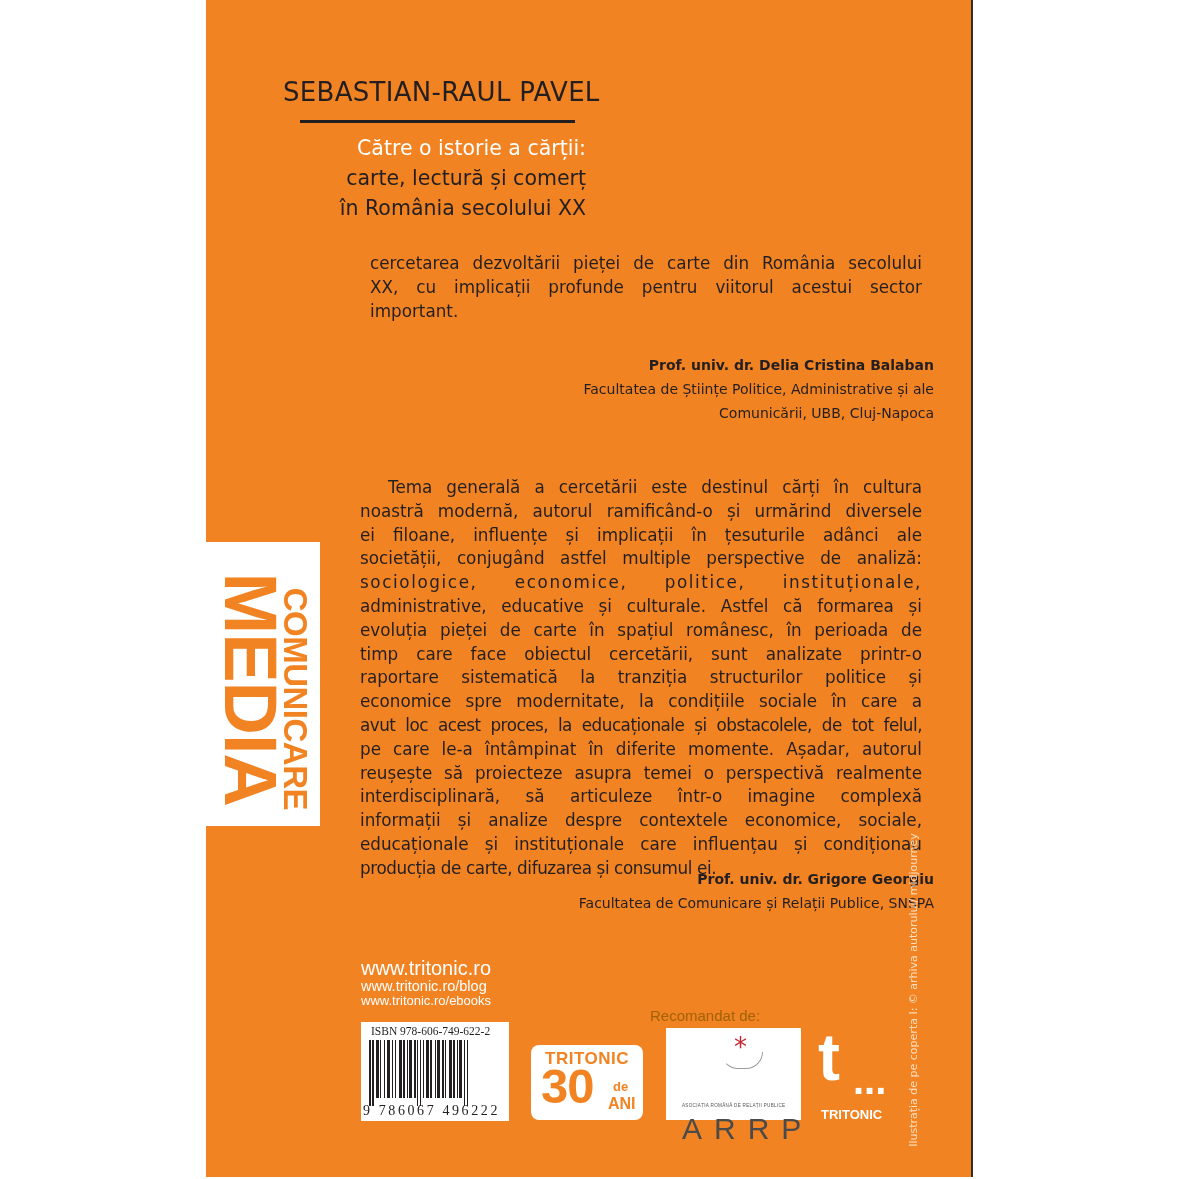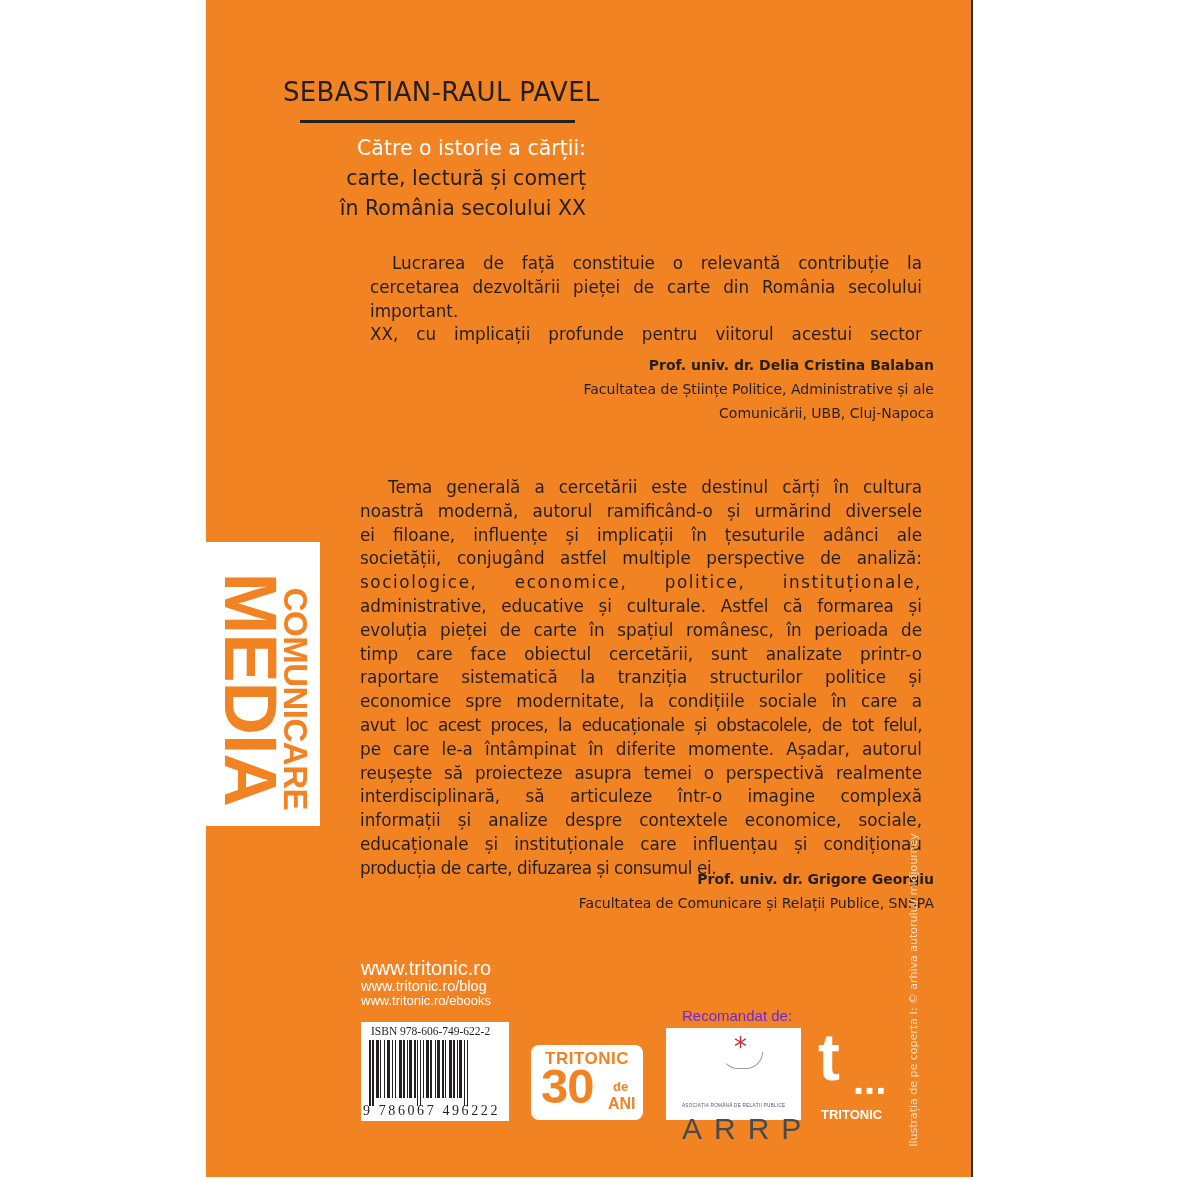--- a/index.html
+++ b/index.html
@@ -47,21 +47,21 @@
   .barcode .bars span.tall { height: 66px; }
   .barcode .digits { position: absolute; left: 2px; bottom: 2px; font-size: 14px; letter-spacing: 2.6px; white-space: nowrap; background: transparent; }
   .badge30 {
     left: 531px; top: 1045px; width: 112px; height: 75px; background: #fff; border-radius: 8px;
     color: #f28322; font-family: "Liberation Sans", sans-serif; font-weight: bold;
   }
   .badge30 .b-top { position: absolute; left: 0; width: 112px; top: 4px; text-align: center; font-size: 17px; letter-spacing: 0.5px; }
   .badge30 .b-num { position: absolute; left: 10px; top: 17px; font-size: 49px; line-height: 1; letter-spacing: -1px; text-align: center; }
   .badge30 .b-de { position: absolute; left: 82px; top: 34px; font-size: 13px; }
   .badge30 .b-ani { position: absolute; left: 77px; top: 50px; font-size: 16px; }
-  .rec-label { left: 682px; top: 1007px; color: #6d28d9; font-family: "Liberation Sans", sans-serif; font-size: 15px; white-space: nowrap; }
+  .rec-label { left: 650px; top: 1007px; color: #a16207; font-family: "Liberation Sans", sans-serif; font-size: 15px; white-space: nowrap; }
   .arrp {
     left: 666px; top: 1028px; width: 135px; height: 92px; background: #fff;
   }
   .arrp .star { position: absolute; left: 68px; top: 6px; color: #c62a35; font-size: 26px; font-family: "DejaVu Sans", sans-serif; line-height: 1; }
   .arrp .bubble { position: absolute; left: 55px; top: 24px; width: 40px; height: 16px; border: 1.5px solid #9a9a9a; border-top: none; border-radius: 0 0 20px 20px; border-left-color: transparent; }
   .arrp .letters { position: absolute; left: 16px; top: 40px; font-family: "Liberation Sans", sans-serif; font-size: 30px; color: #4a4a4a; letter-spacing: 12px; white-space: nowrap; margin-top: 44px; }
   .arrp .sub { position: absolute; left: 16px; top: 75px; font-family: "Liberation Sans", sans-serif; font-size: 4.6px; color: #555; white-space: nowrap; letter-spacing: 0.3px; }
   .tlogo { left: 818px; top: 1050px; color: #fff; font-family: "Liberation Sans", sans-serif; font-weight: bold; }
   .tlogo .t { position: absolute; left: 0; top: -26px; font-size: 66px; line-height: 1; }
   .tlogo .dots { position: absolute; left: 35px; top: 10px; font-size: 40px; line-height: 1; letter-spacing: 0; }
@@ -91,24 +91,23 @@
 
 <div class="cover"></div>
 
 <div class="abs author">SEBASTIAN-RAUL PAVEL</div>
 <div class="abs rule"></div>
 <div class="abs title t1">Către o istorie a cărții:</div>
 <div class="abs title t2">carte, lectură și comerț</div>
 <div class="abs title t3">în România secolului XX</div>
 
 <div class="abs para p1">
-  <span class="line" style="text-indent:22px">Lucrarea de față constituie o relevantă contribuție la</span>
   <span class="line" style="text-indent:0">cercetarea dezvoltării pieței de carte din România secolului</span>
+  <span class="line" style="text-indent:0">XX, cu implicații profunde pentru viitorul acestui sector</span>
   <span class="line last" style="text-indent:0">important.</span>
-  <span class="line" style="text-indent:0">XX, cu implicații profunde pentru viitorul acestui sector</span>
 </div>
 
 <div class="abs sig s1">
   <div class="name">Prof. univ. dr. Delia Cristina Balaban</div>
   <div>Facultatea de Științe Politice, Administrative și ale</div>
   <div>Comunicării, UBB, Cluj-Napoca</div>
 </div>
 
 <div class="abs para p2">
   <span class="line" style="text-indent:28px">Tema generală a cercetării este destinul cărți în cultura</span>

